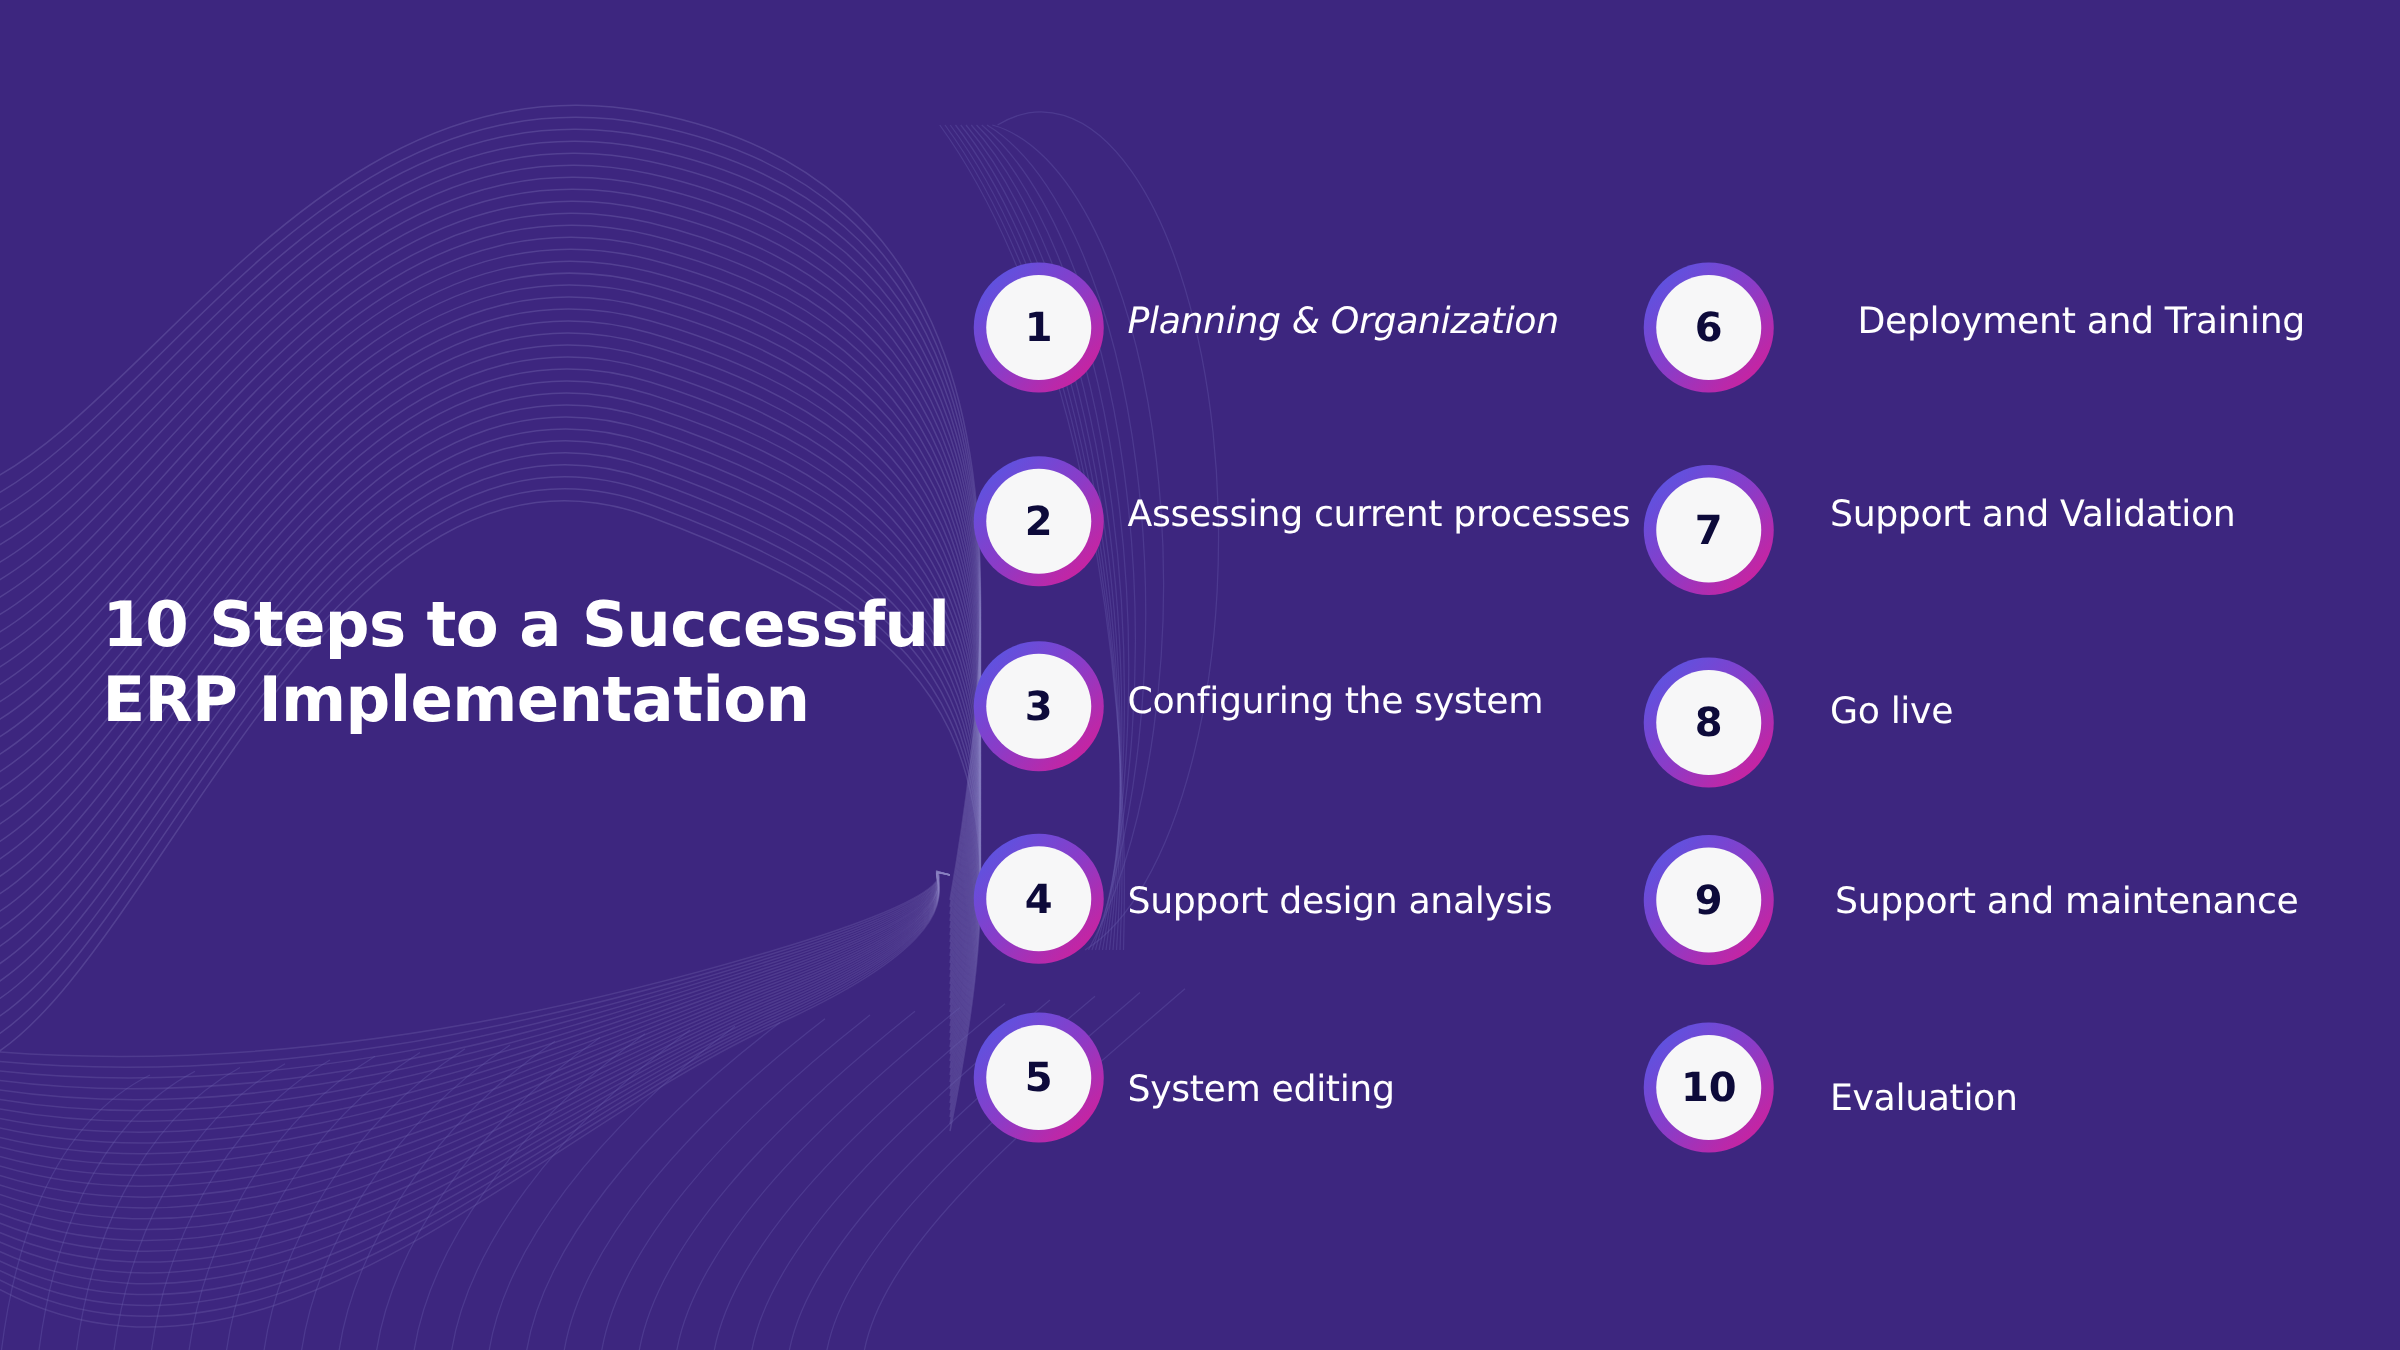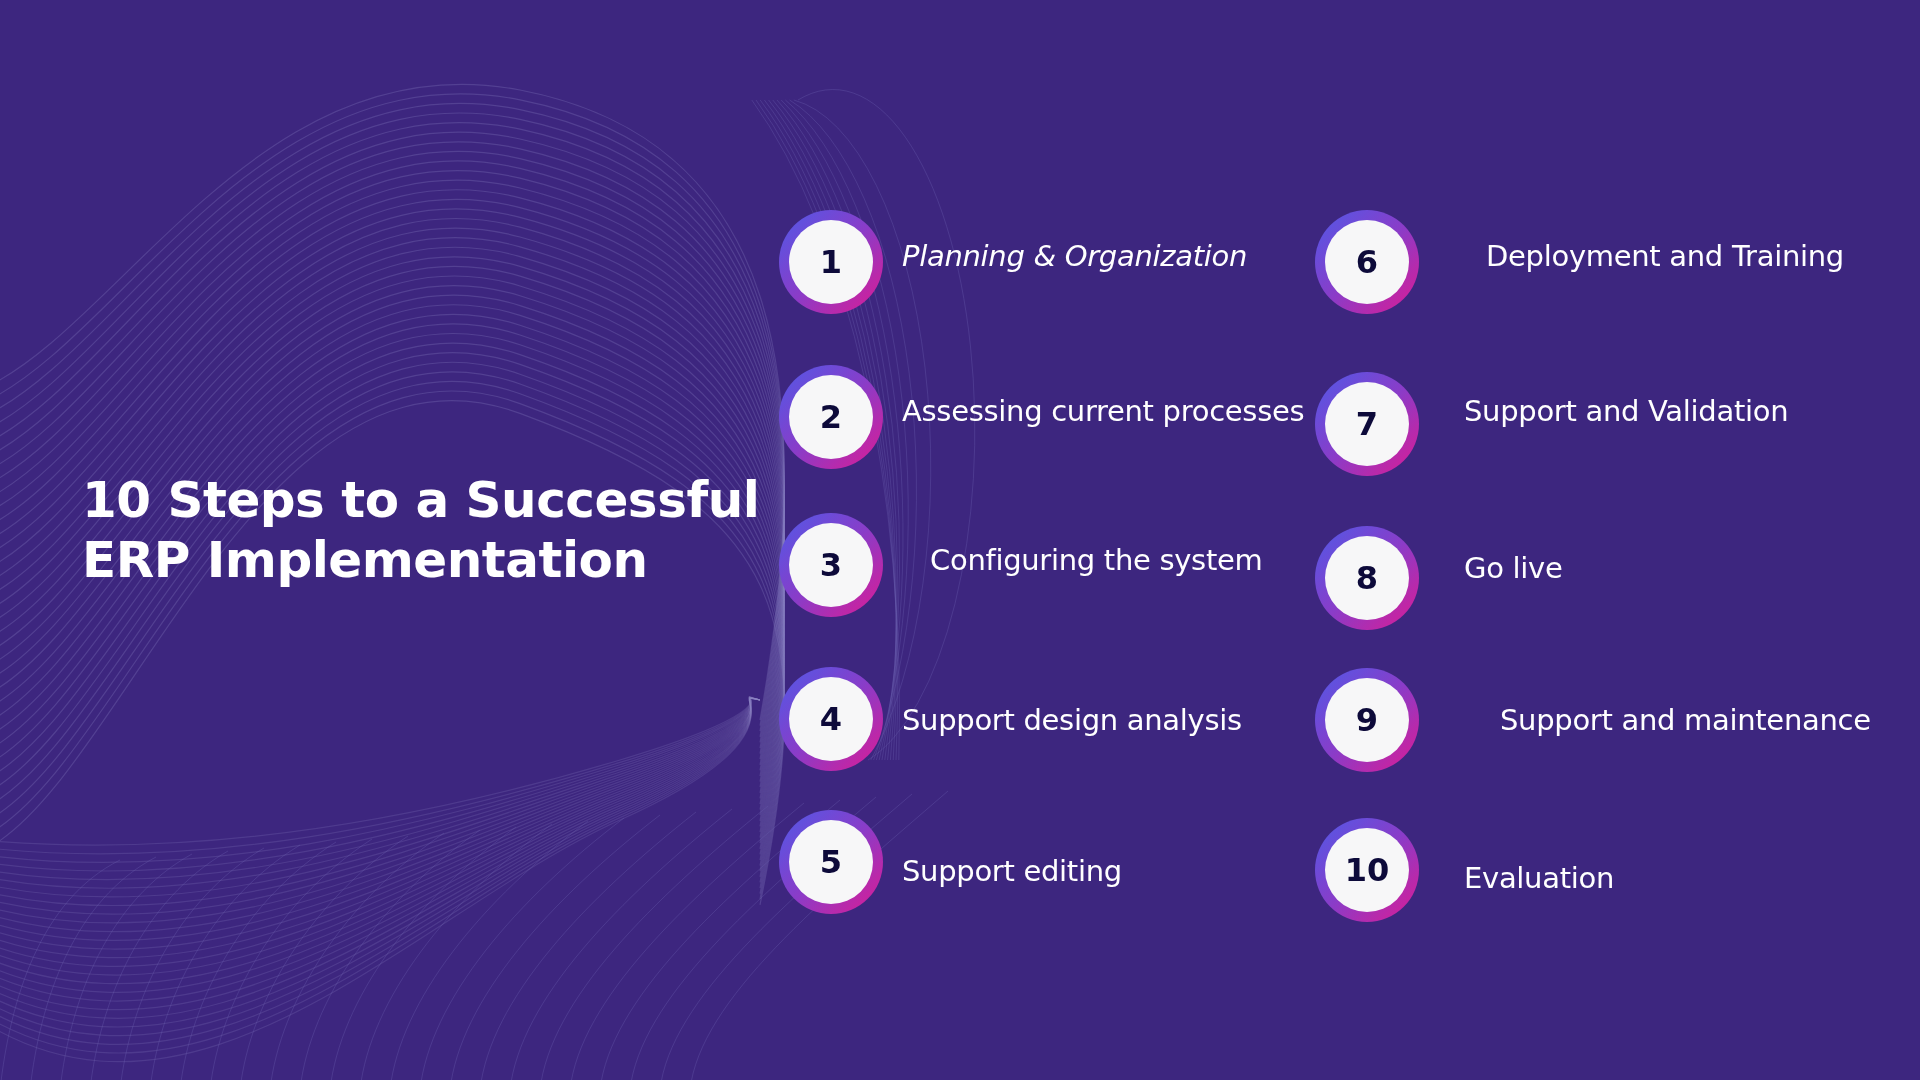--- a/index.html
+++ b/index.html
@@ -158,35 +158,35 @@
   <div class="ring" style="left:779px; top:365px;">
     <div class="inner">2</div>
   </div>
   <div class="label" style="left:902px; top:411px;">Assessing current processes</div>
 </div>
 
 <div class="step">
   <div class="ring" style="left:779px; top:513px;">
     <div class="inner">3</div>
   </div>
-  <div class="label" style="left:902px; top:560px;margin-left:28px;">Configuring the system</div>
+  <div class="label" style="left:902px; top:560px;">Configuring the system</div>
 </div>
 
 <div class="step">
   <div class="ring" style="left:779px; top:667px;">
     <div class="inner">4</div>
   </div>
   <div class="label" style="left:902px; top:720px;">Support design analysis</div>
 </div>
 
 <div class="step">
   <div class="ring" style="left:779px; top:810px;">
     <div class="inner">5</div>
   </div>
-  <div class="label" style="left:902px; top:871px;">Support editing</div>
+  <div class="label" style="left:902px; top:871px;">System editing</div>
 </div>
 
 <div class="step">
   <div class="ring" style="left:1315px; top:210px;">
     <div class="inner">6</div>
   </div>
   <div class="label" style="left:1460px; top:256px;margin-left:26px;">Deployment and Training</div>
 </div>
 
 <div class="step">
@@ -200,21 +200,21 @@
   <div class="ring" style="left:1315px; top:526px;">
     <div class="inner">8</div>
   </div>
   <div class="label" style="left:1464px; top:568px;text-align:right;">Go live</div>
 </div>
 
 <div class="step">
   <div class="ring" style="left:1315px; top:668px;">
     <div class="inner">9</div>
   </div>
-  <div class="label" style="left:1468px; top:720px;margin-left:32px;">Support and maintenance</div>
+  <div class="label" style="left:1468px; top:720px;">Support and maintenance</div>
 </div>
 
 <div class="step">
   <div class="ring" style="left:1315px; top:818px;">
     <div class="inner">10</div>
   </div>
   <div class="label" style="left:1464px; top:878px;">Evaluation</div>
 </div>
 
 </body></html>

